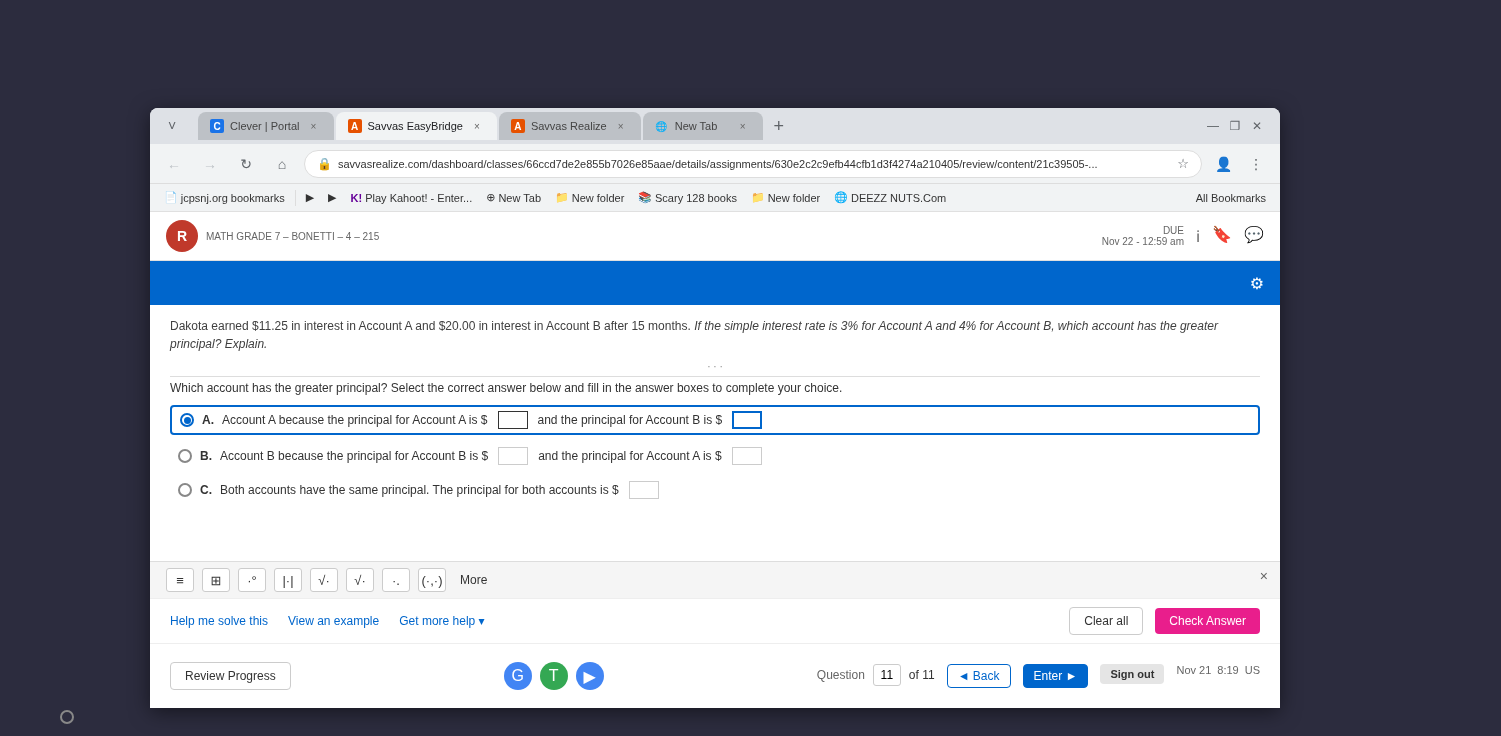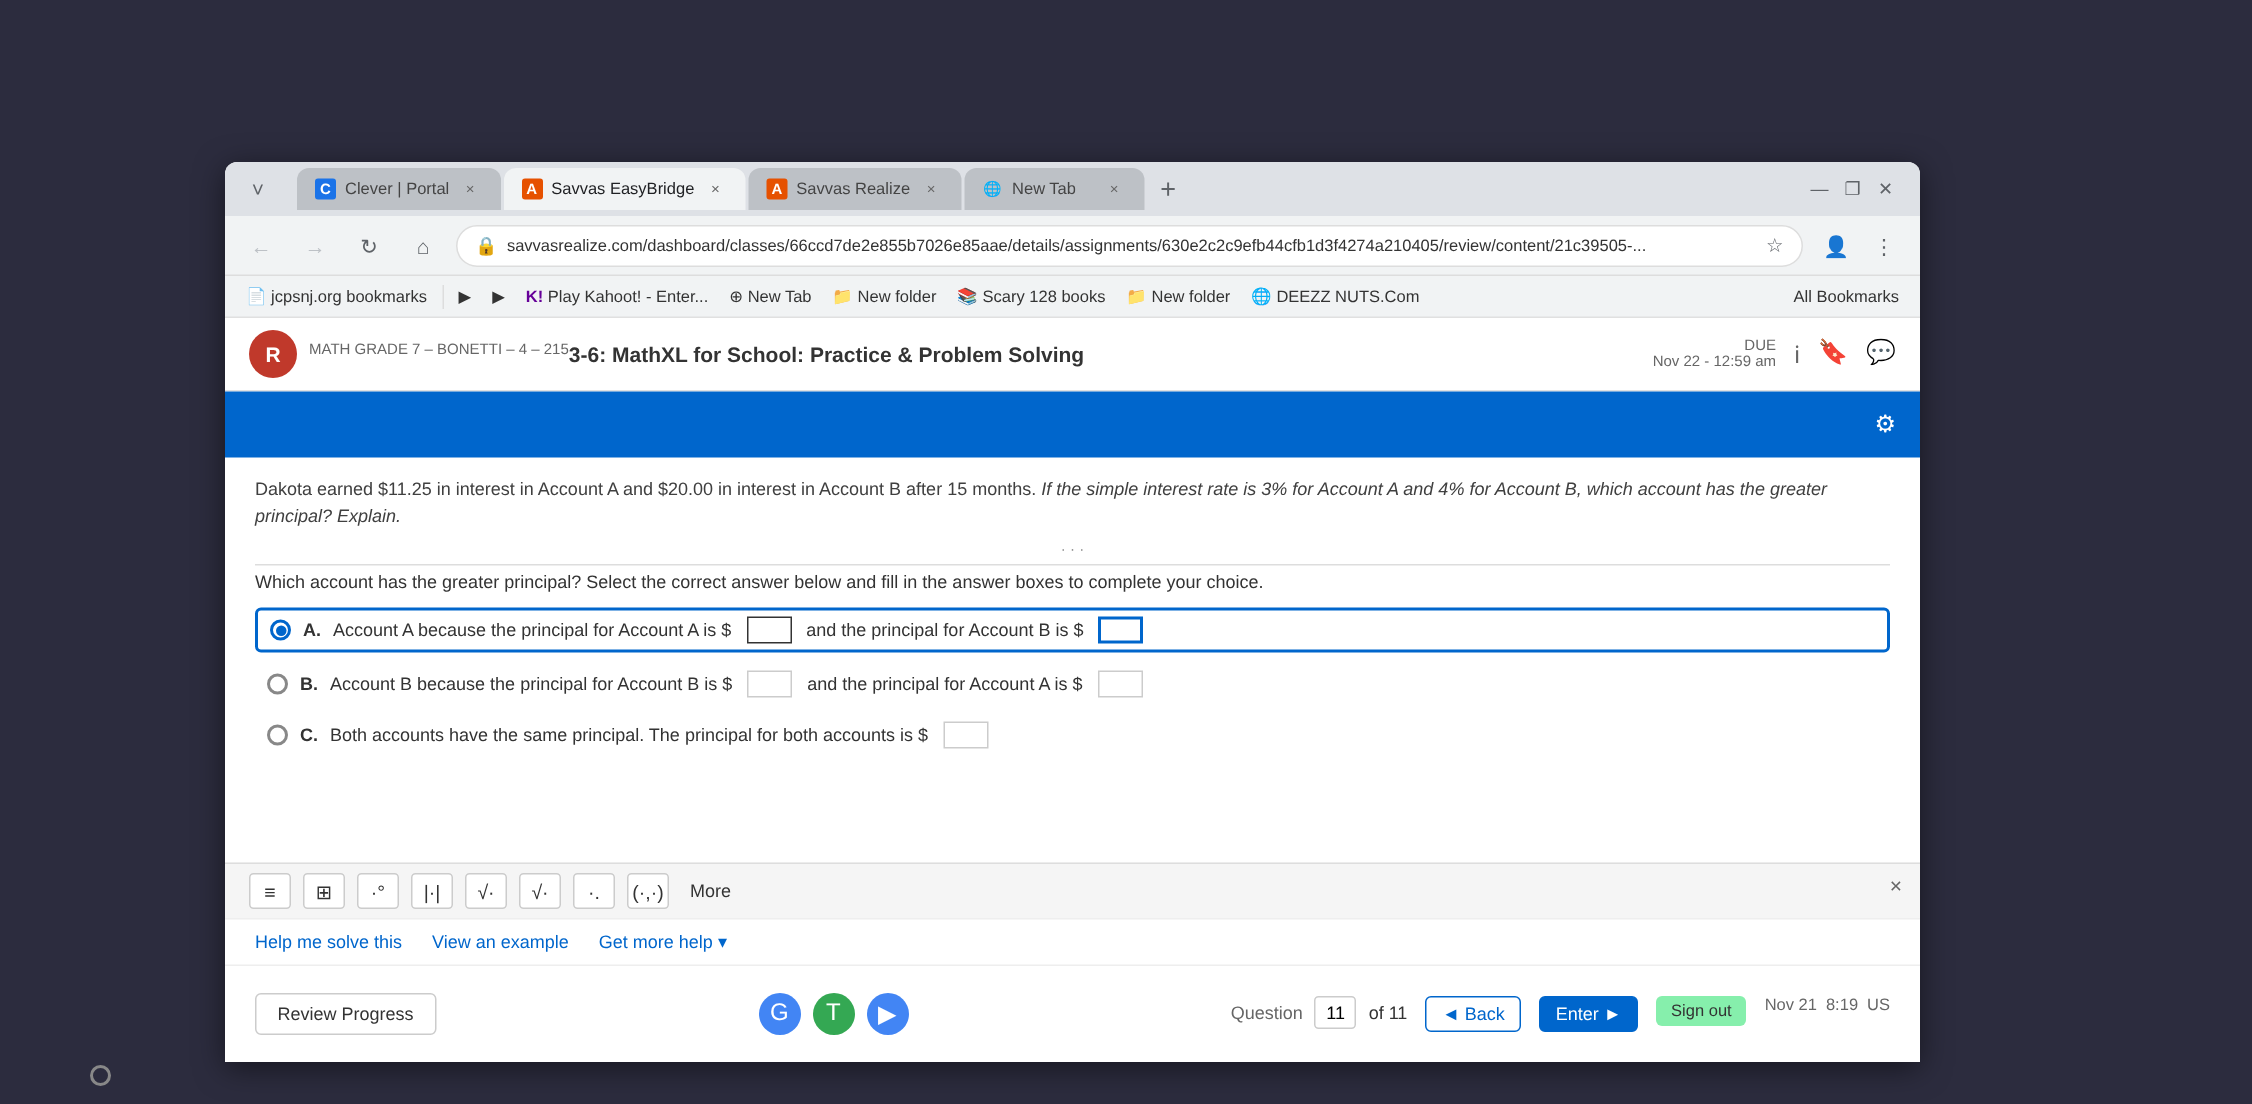--- a/index.html
+++ b/index.html
@@ -589,26 +589,27 @@
       gap: 4px;
     }
 
     .nav-arrow.next {
       background: #0066cc;
       color: white;
     }
 
     .sign-out-btn {
       padding: 4px 10px;
-      background: #86efac;
+      background: #e5e5e5;
       border: none;
       border-radius: 4px;
       font-size: 11px;
       color: #333;
       cursor: pointer;
+      font-weight: bold;
     }
 
     .status-bar {
       display: flex;
       align-items: center;
       gap: 6px;
       font-size: 11px;
       color: #666;
     }
 
@@ -728,21 +729,20 @@
 
     <div class="page-content">
 
       <div class="savvas-header">
         <div class="savvas-logo">
           <div class="savvas-avatar">
             <span>R</span>
           </div>
           <div class="assignment-info">
             <span class="assignment-meta">MATH GRADE 7 – BONETTI – 4 – 215</span>
-            <span class="assignment-title">3-6: MathXL for School: Practice &amp; Problem Solving</span>
           </div>
         </div>
         <div class="header-actions">
           <div class="due-info">
             <div>DUE</div>
             <div>Nov 22 - 12:59 am</div>
           </div>
           <div style="font-size:16px; color:#666; cursor:pointer;">ℹ</div>
           <div style="font-size:16px; color:#666; cursor:pointer;">🔖</div>
           <div style="font-size:16px; color:#666; cursor:pointer;">💬</div>
@@ -804,20 +804,24 @@
         <div class="math-btn" title="coordinate">(·,·)</div>
         <span class="math-more">More</span>
         <div class="math-close">×</div>
       </div>
 
       <div class="bottom-actions">
         <div class="help-links">
           <a class="help-link">Help me solve this</a>
           <a class="help-link">View an example</a>
           <a class="help-link">Get more help ▾</a>
+        </div>
+        <div class="bottom-right">
+          <button class="clear-all-btn">Clear all</button>
+          <button class="check-btn">Check Answer</button>
         </div>
       </div>
 
       <div class="page-footer">
         <div style="display:flex; align-items:center; gap:12px;">
           <button class="review-progress-btn">Review Progress</button>
         </div>
 
         <div class="footer-center">
           <div class="footer-icon google">G</div>

